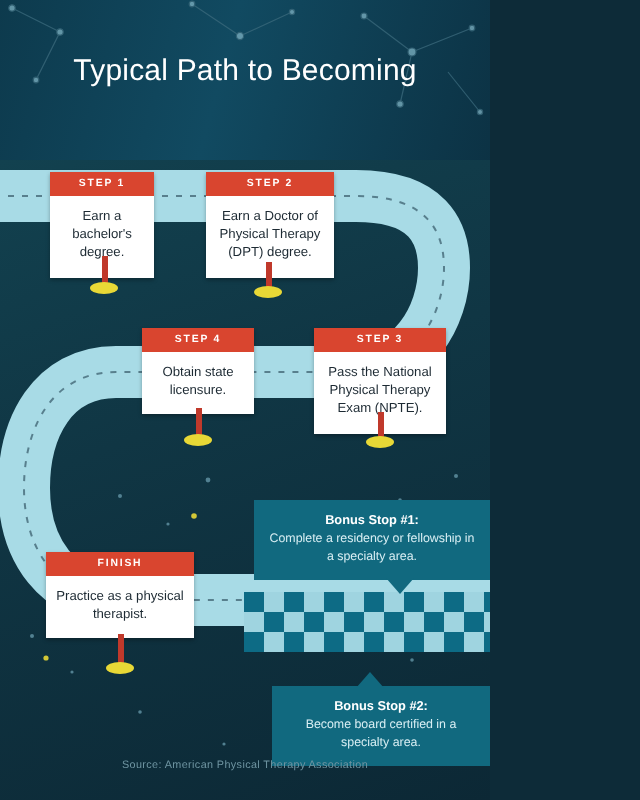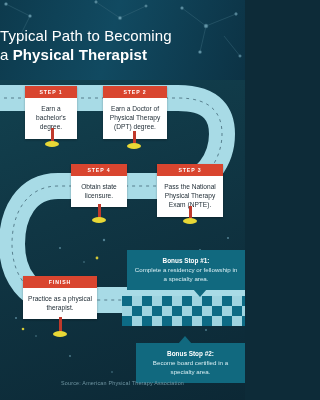--- a/index.html
+++ b/index.html
@@ -31,21 +31,21 @@
       linear-gradient(45deg,#9fd4e0 25%,transparent 25%,transparent 75%,#9fd4e0 75%),
       linear-gradient(45deg,#9fd4e0 25%,transparent 25%,transparent 75%,#9fd4e0 75%);
     background-color:#0d6b85;
     background-size:20px 20px;
     background-position:0 0,10px 10px;
   }
 
   
   .title{
     position:absolute;left:0;top:26px;width:245px;
-    text-align:left;color:#ffffff;
+    text-align:center;color:#ffffff;
     font-size:15px;line-height:19px;letter-spacing:.1px;
   }
   .title .l1{font-weight:400;display:block;}
   .title .l2{font-weight:400;display:block;}
   .title .l2 b{font-weight:700;}
 
   
   .card{position:absolute;background:#ffffff;
         box-shadow:0 1px 2px rgba(0,0,0,.3);}
   .card .hdr{
@@ -158,21 +158,20 @@
              L 58 186
              C 26 186 12 214 12 244
              C 12 274 28 300 62 300
              L 255 300" fill="none" stroke="#2c4f5e" stroke-width="1" stroke-dasharray="3 4" opacity="0.65"></path>
   </svg>
 
   <div class="checker"></div>
 
   <div class="title">
     <span class="l1">Typical Path to Becoming</span>
-    <span class="l2"><span>a </span><b>Physical Therapist</b></span>
   </div>
 
   <div class="card" id="card-step1">
     <div class="hdr">STEP 1</div>
     <div class="body">Earn a bachelor's degree.</div>
   </div>
   <div class="post" id="post-step1">
     <div class="pole"></div>
     <div class="base"></div>
   </div>

